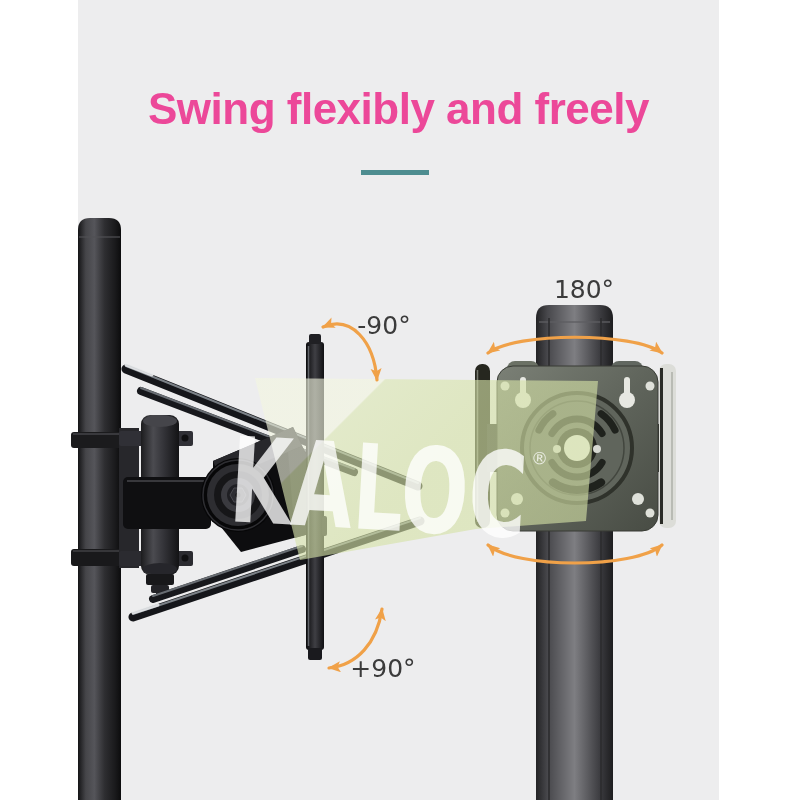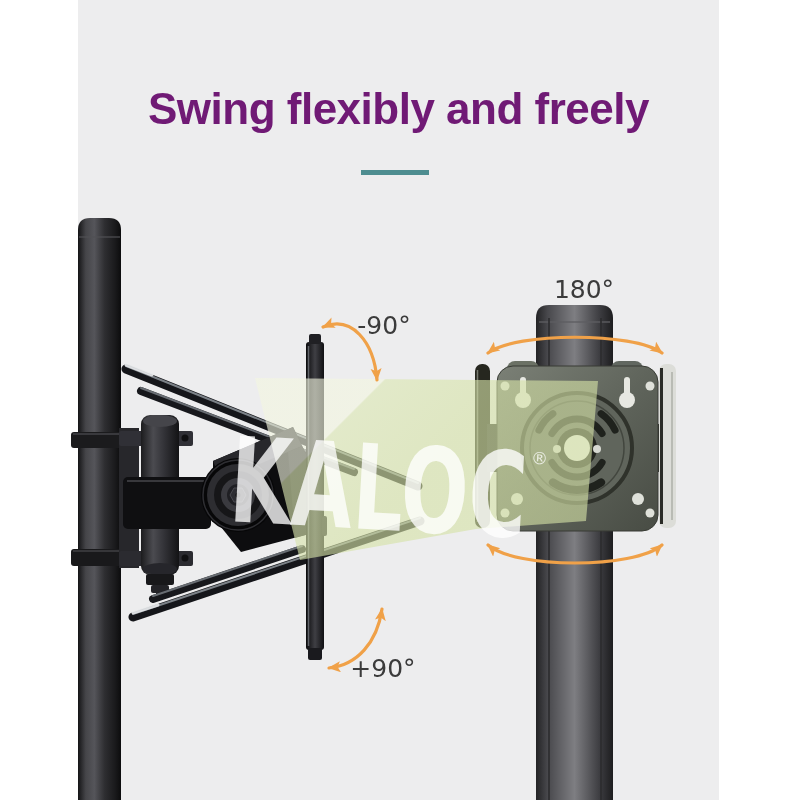--- a/index.html
+++ b/index.html
@@ -1,21 +1,21 @@
 <!DOCTYPE html>
 <html><head>
 <meta charset="utf-8">
 <style>
   html,body{margin:0;padding:0;background:#ffffff;}
   .stage{position:relative;width:800px;height:800px;overflow:hidden;background:#ffffff;
          font-family:"Liberation Sans",sans-serif;}
   .photo-bg{position:absolute;left:78px;top:0;width:641px;height:800px;background:#ededee;}
   .scene-svg{position:absolute;left:0;top:0;width:800px;height:800px;}
   .title{position:absolute;left:78px;width:641px;top:84px;text-align:center;
-         font-size:44px;font-weight:700;letter-spacing:-0.5px;color:#701a75;z-index:3;}
+         font-size:44px;font-weight:700;letter-spacing:-0.5px;color:#ec4899;z-index:3;}
   .underline{position:absolute;left:361px;top:170px;width:68px;height:5px;
              background:#4e8d90;z-index:3;}
 </style>
 </head>
 <body>
 
 <div class="stage">
   <div class="photo-bg"></div>
 
   <svg class="scene-svg" viewBox="0 0 800 800">

